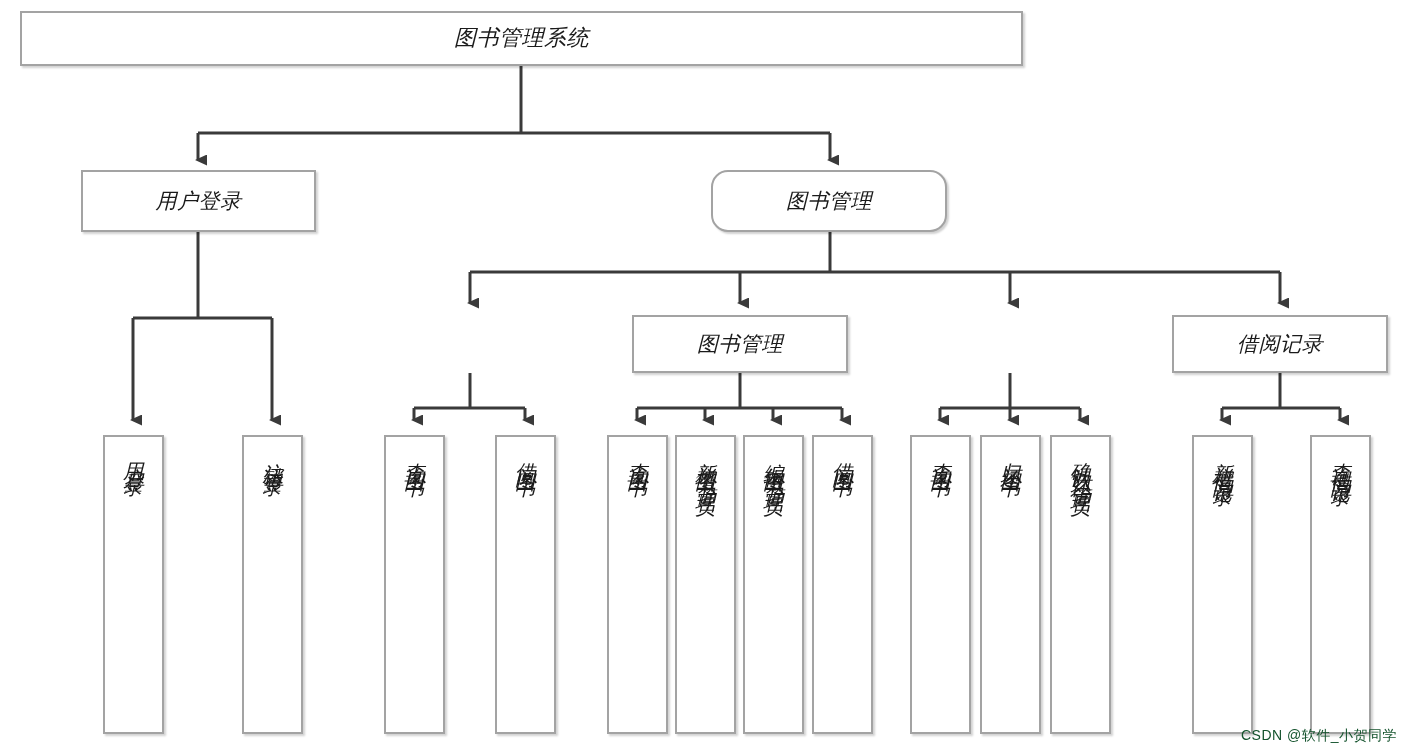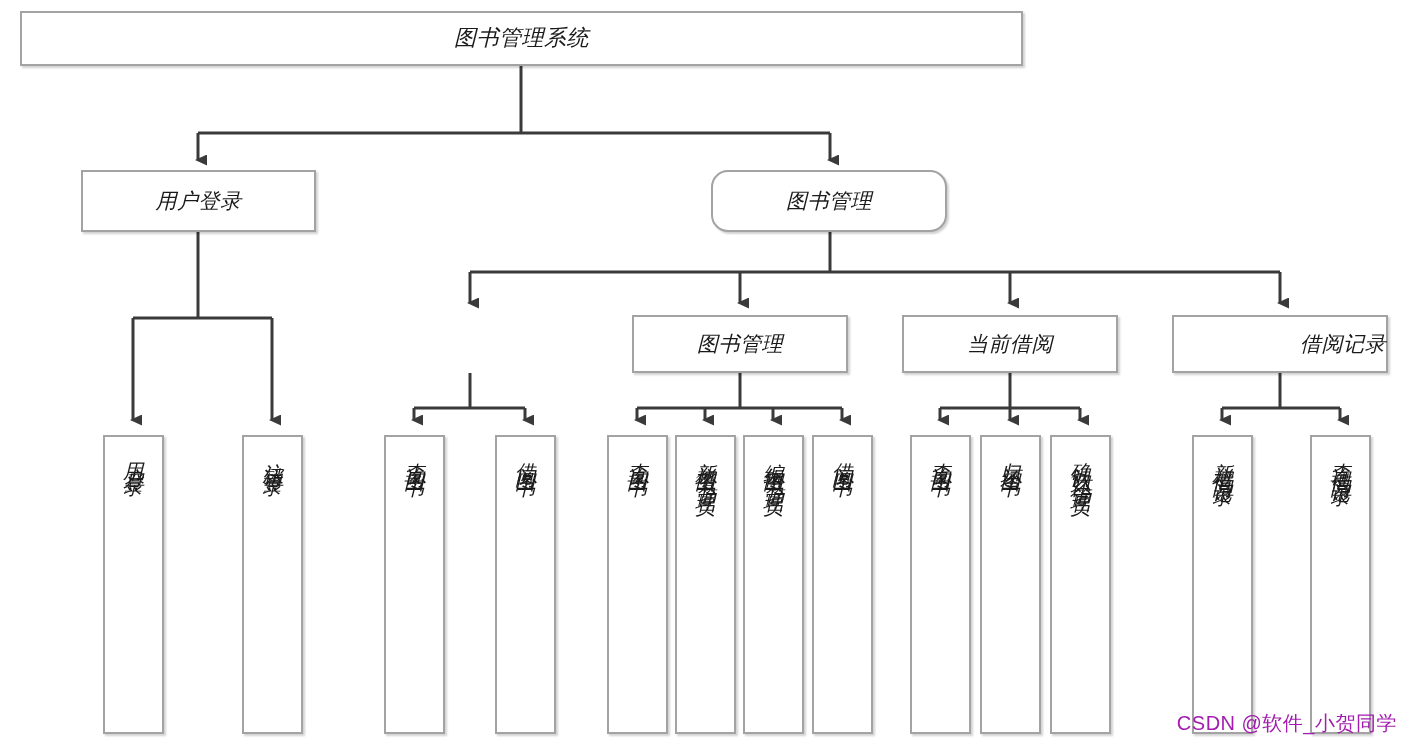--- a/index.html
+++ b/index.html
@@ -53,23 +53,23 @@
     text-orientation: upright;
     font-size: 20px;
     letter-spacing: 5px;
     line-height: 1;
     white-space: nowrap;
   }
   .node.root .node-label { font-size: 22px; }
   #watermark {
     position: absolute;
     right: 8px;
-    bottom: 10px;
-    color: #a21caf;
-    font-size: 20px;
+    bottom: 2px;
+    color: #14532d;
+    font-size: 14px;
     letter-spacing: 0.5px;
     white-space: nowrap;
   }
 </style>
 </head>
 <body>
 
 <div id="canvas">
 
   <svg id="edges" viewBox="0 0 1405 747">
@@ -129,24 +129,21 @@
   <div class="node" style="left:81px; top:170px; width:235px; height:62px;">
     <span class="node-label">用户登录</span>
   </div>
   <div class="node" style="left:711px; top:170px; width:236px; height:62px;border-radius:17px;">
     <span class="node-label">图书管理</span>
   </div>
 
   <div class="node" style="left:632px; top:315px; width:216px; height:58px;">
     <span class="node-label">图书管理</span>
   </div>
-  <div class="node" style="left:902px; top:315px; width:216px; height:58px;">
-    <span class="node-label">当前借阅</span>
-  </div>
-  <div class="node" style="left:1172px; top:315px; width:216px; height:58px;justify-content:flex-end;">
+  <div class="node" style="left:1172px; top:315px; width:216px; height:58px;">
     <span class="node-label">借阅记录</span>
   </div>
 
   <div class="node vertical" style="left:103px; top:435px; width:61px; height:299px;">
     <span class="node-label">用户登录</span>
   </div>
   <div class="node vertical" style="left:242px; top:435px; width:61px; height:299px;">
     <span class="node-label">注销登录</span>
   </div>
 

